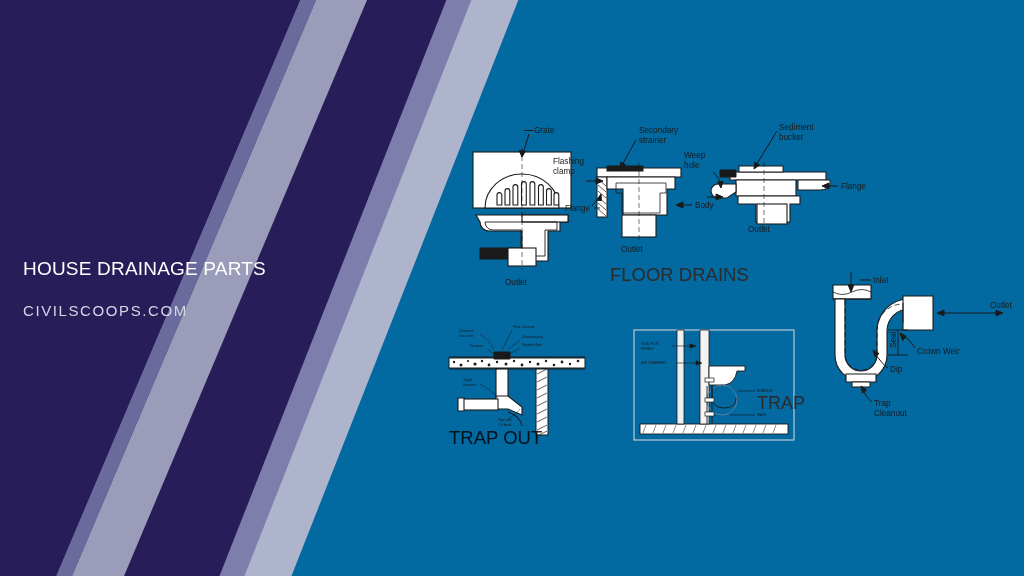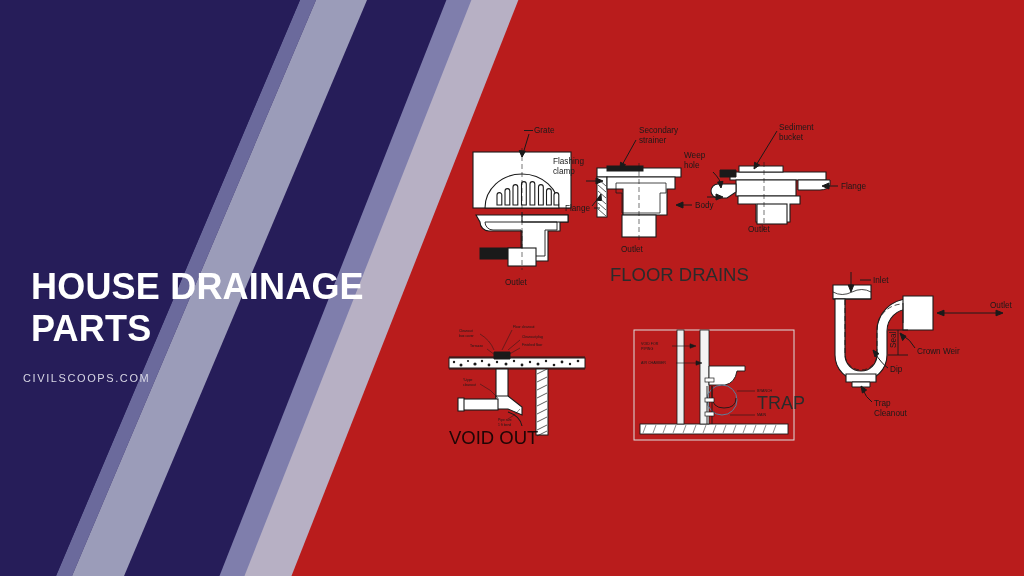--- a/index.html
+++ b/index.html
@@ -2,21 +2,21 @@
 <html style="--navy: #261d59; --mid: #7b7bab; --light: #b6b8ce;"><head>
 <meta charset="utf-8">
 <style>
   html,body{margin:0;padding:0;}
   body{
     width:1024px;height:576px;overflow:hidden;
     background:#ffffff;
     font-family:"Liberation Sans",sans-serif;
     position:relative;
   }
-  #stage{position:absolute;inset:0;width:1024px;height:576px;overflow:hidden;background:#b91c1c;}
+  #stage{position:absolute;inset:0;width:1024px;height:576px;overflow:hidden;background:#0369a1;}
 
   
   .band{position:absolute;top:-60px;height:700px;width:900px;transform-origin:top left;}
   .band-navy{
     left:-430px;
     background:var(--navy);
     transform:skewX(-21.5deg);
     z-index:2;
   }
   .band-mid{
@@ -31,30 +31,30 @@
     background:var(--light);
     transform:skewX(-21.5deg);
     z-index:0;
     opacity:.95;
   }
 
   
   .textblock{position:absolute;left:23px;top:258px;z-index:6;width:400px;}
   .title{
     color:#ffffff;
-    font-size:36px;
-    font-weight:bold;
+    font-size:19px;
+    font-weight:normal;
     line-height:1.17;
     letter-spacing:.2px;
-    margin:8px;
+    margin:0;
     text-transform:uppercase;
   }
   .subtitle{
     color:#d7d6e4;
-    font-size:11px;
+    font-size:15px;
     letter-spacing:1.6px;
     margin:22px 0 0 0;
     text-transform:uppercase;
   }
 
   
   #art{position:absolute;inset:0;z-index:4;pointer-events:none;}
   #artoverlay{position:absolute;inset:0;z-index:5;pointer-events:none;}
   .lbl{font-family:"Liberation Sans",sans-serif;fill:#1a1a1a;}
   .cap{font-family:"Liberation Sans",sans-serif;fill:#2b2b2b;}
@@ -397,13 +397,13 @@
 
   <div class="textblock">
     <h1 class="title">
       <span>HOUSE DRAINAGE PARTS</span><br>
     </h1>
     <p class="subtitle">CIVILSCOOPS.COM</p>
   </div>
 
 </div>
 
-<div style="position:absolute;left:449px;top:427px;z-index:6;font-family:'Liberation Sans',sans-serif;font-size:18.5px;color:#2b2b2b;mix-blend-mode:multiply;" id="cleanout-caption">VOID OUT</div>
+<div style="position:absolute;left:449px;top:427px;z-index:6;font-family:'Liberation Sans',sans-serif;font-size:18.5px;color:#2b2b2b;mix-blend-mode:multiply;" id="cleanout-caption">TRAP OUT</div>
 
 </body></html>

